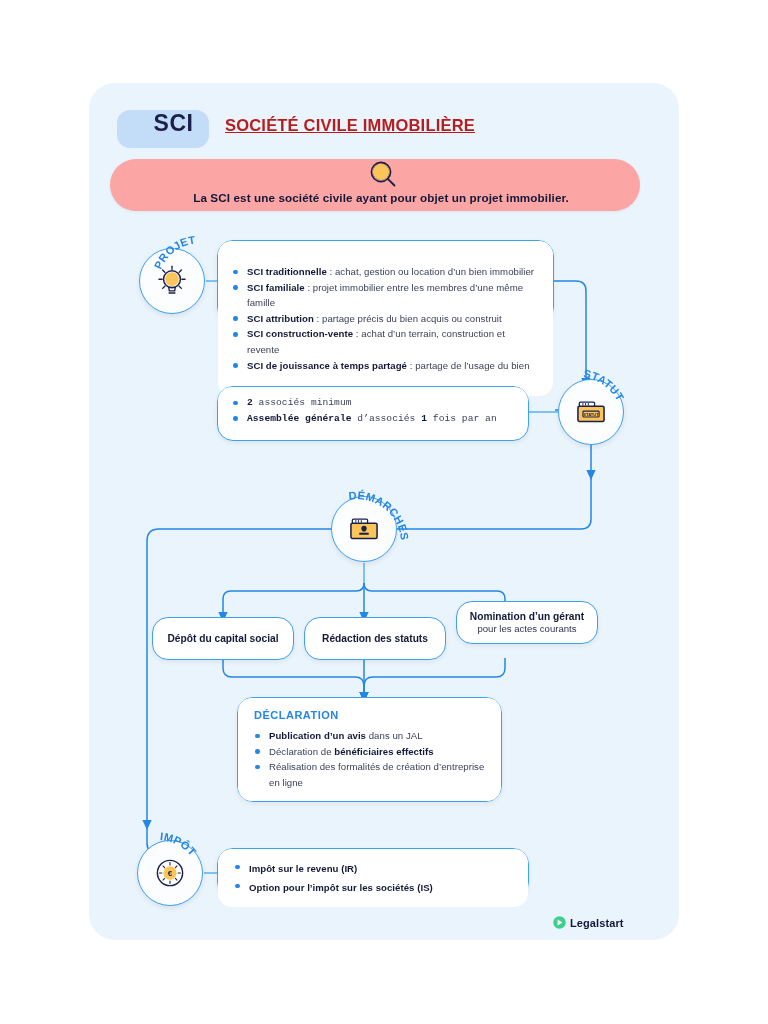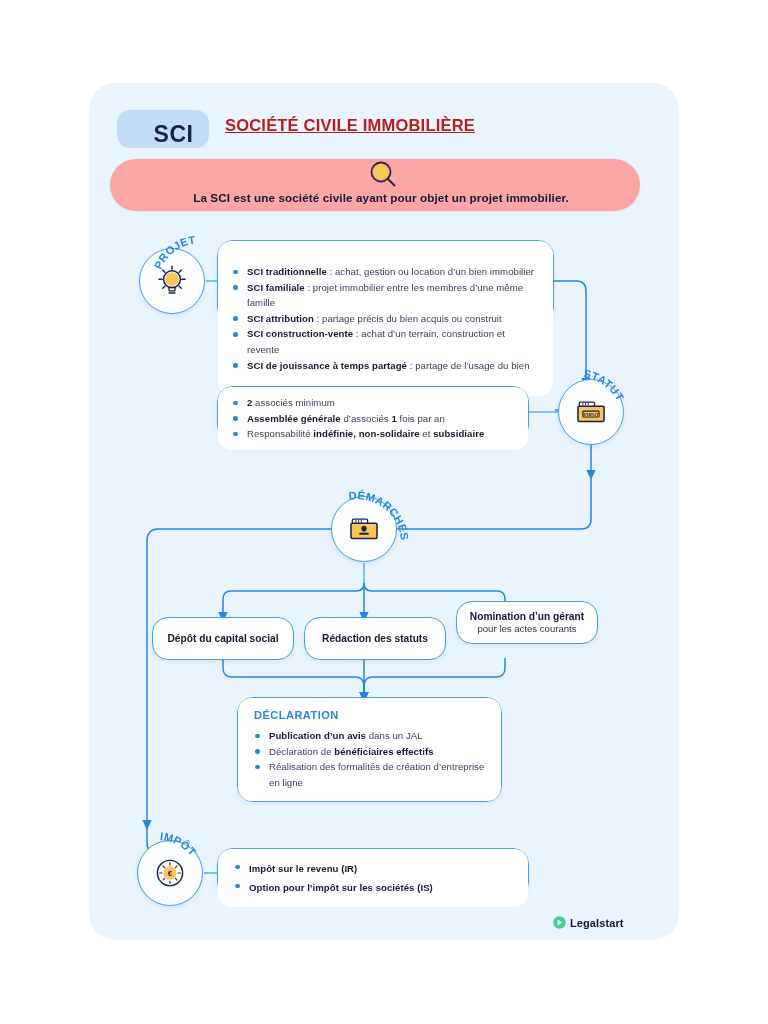--- a/index.html
+++ b/index.html
@@ -21,21 +21,21 @@
   #wires{
     position:absolute; left:0; top:0; width:590px; height:857px;
     pointer-events:none;
   }
   
   .sci-badge{
     position:absolute; left:28px; top:27px;
     width:92px; height:38px;
     background:#c3dcf8;
     border-radius:13px;
-    display:flex; align-items:flex-end; justify-content:center;padding-left:21px;
+    display:flex; align-items:flex-start; justify-content:center;padding-left:21px;
   }
   .sci-badge span{
     font-size:23px; font-weight:bold; letter-spacing:0.5px;
     color:#1b1f4b;
   }
   .header-title{
     position:absolute; left:136px; top:33px;
     font-size:16.5px; font-weight:bold; letter-spacing:0.2px;
     color:#b91c1c;
     text-decoration:underline;
@@ -252,26 +252,25 @@
   </div>
   <div class="node-label" style="left:477px; top:282px; width:120px; height:62px;">
     <svg viewBox="0 0 120 62">
       <defs>
           <path id="arcS" d="M13,12 A44,44 0 0 1 56,56"></path>
         </defs>
       <text><textPath href="#arcS" startOffset="6%">STATUT</textPath></text>
     </svg>
   </div>
 
-  <div class="card" style="left:128px; top:303px; width:312px; height:55px;">
+  <div class="card" style="left:128px; top:303px; width:312px; height:55px;font-family:Liberation Mono, monospace;">
     <div class="card-inner" style="padding:8px 14px;">
       <ul class="bullets">
         <li><b>2</b><span class="lt"> associés minimum</span></li>
         <li><b>Assemblée générale</b><span class="lt"> d’associés </span><b>1</b><span class="lt"> fois par an</span></li>
-        <li><span class="lt">Responsabilité </span><b>indéfinie, non-solidaire</b><span class="lt"> et </span><b>subsidiaire</b></li>
       </ul>
     </div>
   </div>
 
   <div class="node" style="left:242px; top:413px;">
     <svg viewBox="0 0 40 40">
       <rect x="7" y="9" width="17" height="5" rx="1.4" fill="#fff" stroke="#1b1f4b" stroke-width="1.4"></rect>
       <line x1="11" y1="10.2" x2="11" y2="12.8" stroke="#1b1f4b" stroke-width="1.1"></line>
       <line x1="14" y1="10.2" x2="14" y2="12.8" stroke="#1b1f4b" stroke-width="1.1"></line>
       <line x1="17" y1="10.2" x2="17" y2="12.8" stroke="#1b1f4b" stroke-width="1.1"></line>

